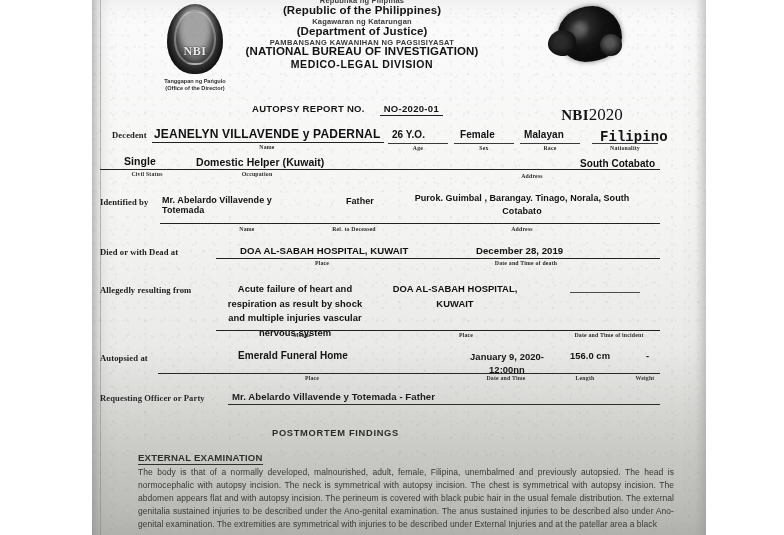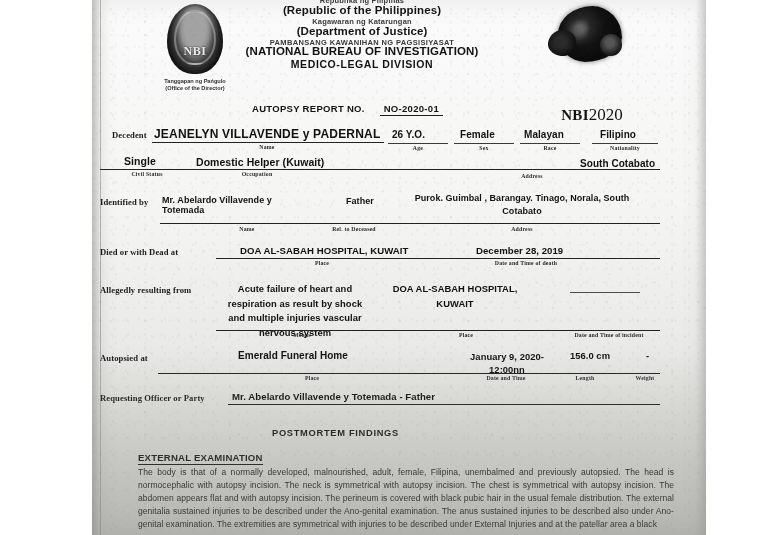--- a/index.html
+++ b/index.html
@@ -364,21 +364,21 @@
       <div class="report-no">
         <span>AUTOPSY REPORT NO.</span>
         <span class="val">NO-2020-01</span>
       </div>
 
       <div class="label-l" style="left:20px; top:130px;font-family:Liberation Serif, serif;">Decedent</div>
       <div class="field" style="left:62px; top:128px; font-size:12px; letter-spacing:.2px;">JEANELYN VILLAVENDE y PADERNAL</div>
       <div class="field" style="left:300px; top:129px; font-size:10px;">26 Y.O.</div>
       <div class="field" style="left:368px; top:129px; font-size:10px;">Female</div>
       <div class="field" style="left:432px; top:129px; font-size:10px;">Malayan</div>
-      <div class="field" style="left:508px; top:129px; font-size:10px;">Filipino</div>
+      <div class="field" style="left:508px; top:129px; font-size:14px;font-family:Liberation Mono, monospace;">Filipino</div>
 
       <div class="rule" style="left:60px; top:142px; width:232px;"></div>
       <div class="rule thin" style="left:296px; top:143px; width:60px;"></div>
       <div class="rule thin" style="left:362px; top:143px; width:60px;"></div>
       <div class="rule thin" style="left:428px; top:143px; width:60px;"></div>
       <div class="rule thin" style="left:500px; top:143px; width:66px;"></div>
 
       <div class="caption" style="left:130px; top:144px; width:90px;">Name</div>
       <div class="caption" style="left:296px; top:145px; width:60px;">Age</div>
       <div class="caption" style="left:362px; top:145px; width:60px;">Sex</div>

